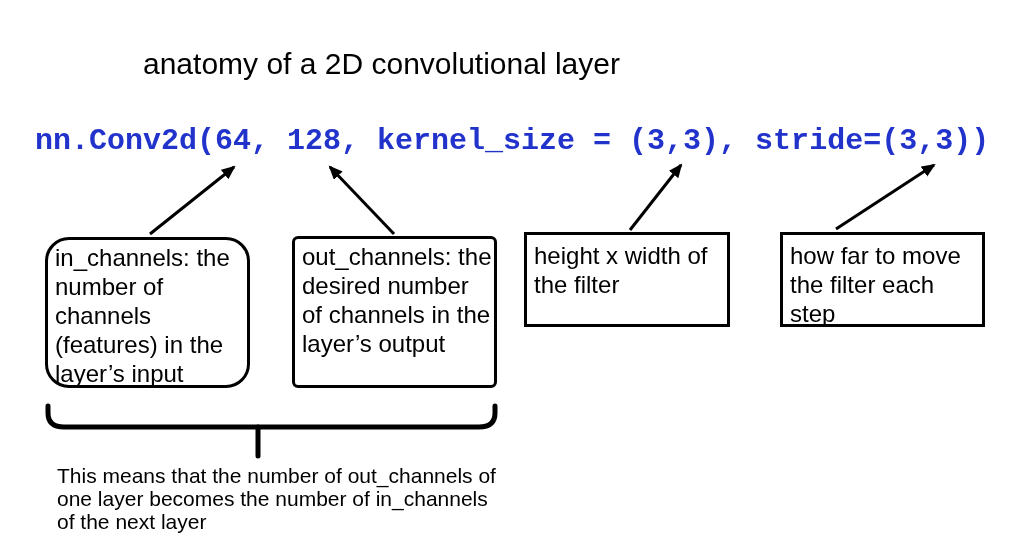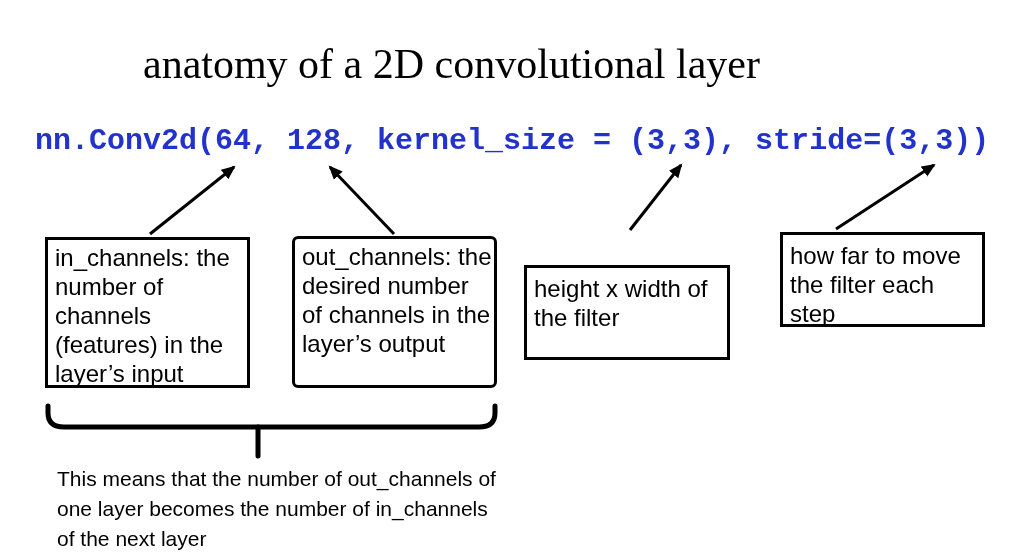--- a/index.html
+++ b/index.html
@@ -9,25 +9,24 @@
     height: 558px;
     background: #ffffff;
     font-family: "Liberation Sans", sans-serif;
     color: #000000;
     overflow: hidden;
   }
   .title {
     position: absolute;
     left: 143px;
     top: 40px;
-    font-size: 42px;
+    font-size: 30px;
     line-height: 48px;
     white-space: nowrap;
     color: #000;
-    font-family: Liberation Serif, serif;
   }
   .code {
     position: absolute;
     left: 35px;
     top: 124px;
     font-family: "Liberation Mono", "DejaVu Sans Mono", monospace;
     font-weight: bold;
     font-size: 30px;
     line-height: 34px;
     white-space: pre;
@@ -36,30 +35,30 @@
   .callout {
     position: absolute;
     box-sizing: border-box;
     border: 3px solid #000;
     background: #fff;
     font-size: 24px;
     line-height: 29px;
     padding: 3px 2px 0 7px;
     white-space: pre-line;
   }
-  #box-in-channels  { left: 45px;  top: 237px; width: 205px; height: 151px; }
+  #box-in-channels  { left: 45px;  top: 237px; width: 205px; height: 151px; border-radius: 24px; }
   #box-out-channels { left: 292px; top: 236px; width: 205px; height: 152px; border-radius: 6px; }
-  #box-kernel-size  { left: 524px; top: 232px; width: 206px; height: 95px; padding-top: 6px; margin-top: 33px; }
+  #box-kernel-size  { left: 524px; top: 232px; width: 206px; height: 95px; padding-top: 6px; }
   #box-stride       { left: 780px; top: 232px; width: 205px; height: 95px; padding-top: 6px; }
   .note {
     position: absolute;
     left: 57px;
     top: 464px;
     font-size: 21px;
-    line-height: 30px;
+    line-height: 23px;
     white-space: pre-line;
     color: #000;
   }
   .overlay {
     position: absolute;
     left: 0; top: 0;
     width: 1021px;
     height: 558px;
     pointer-events: none;
   }

